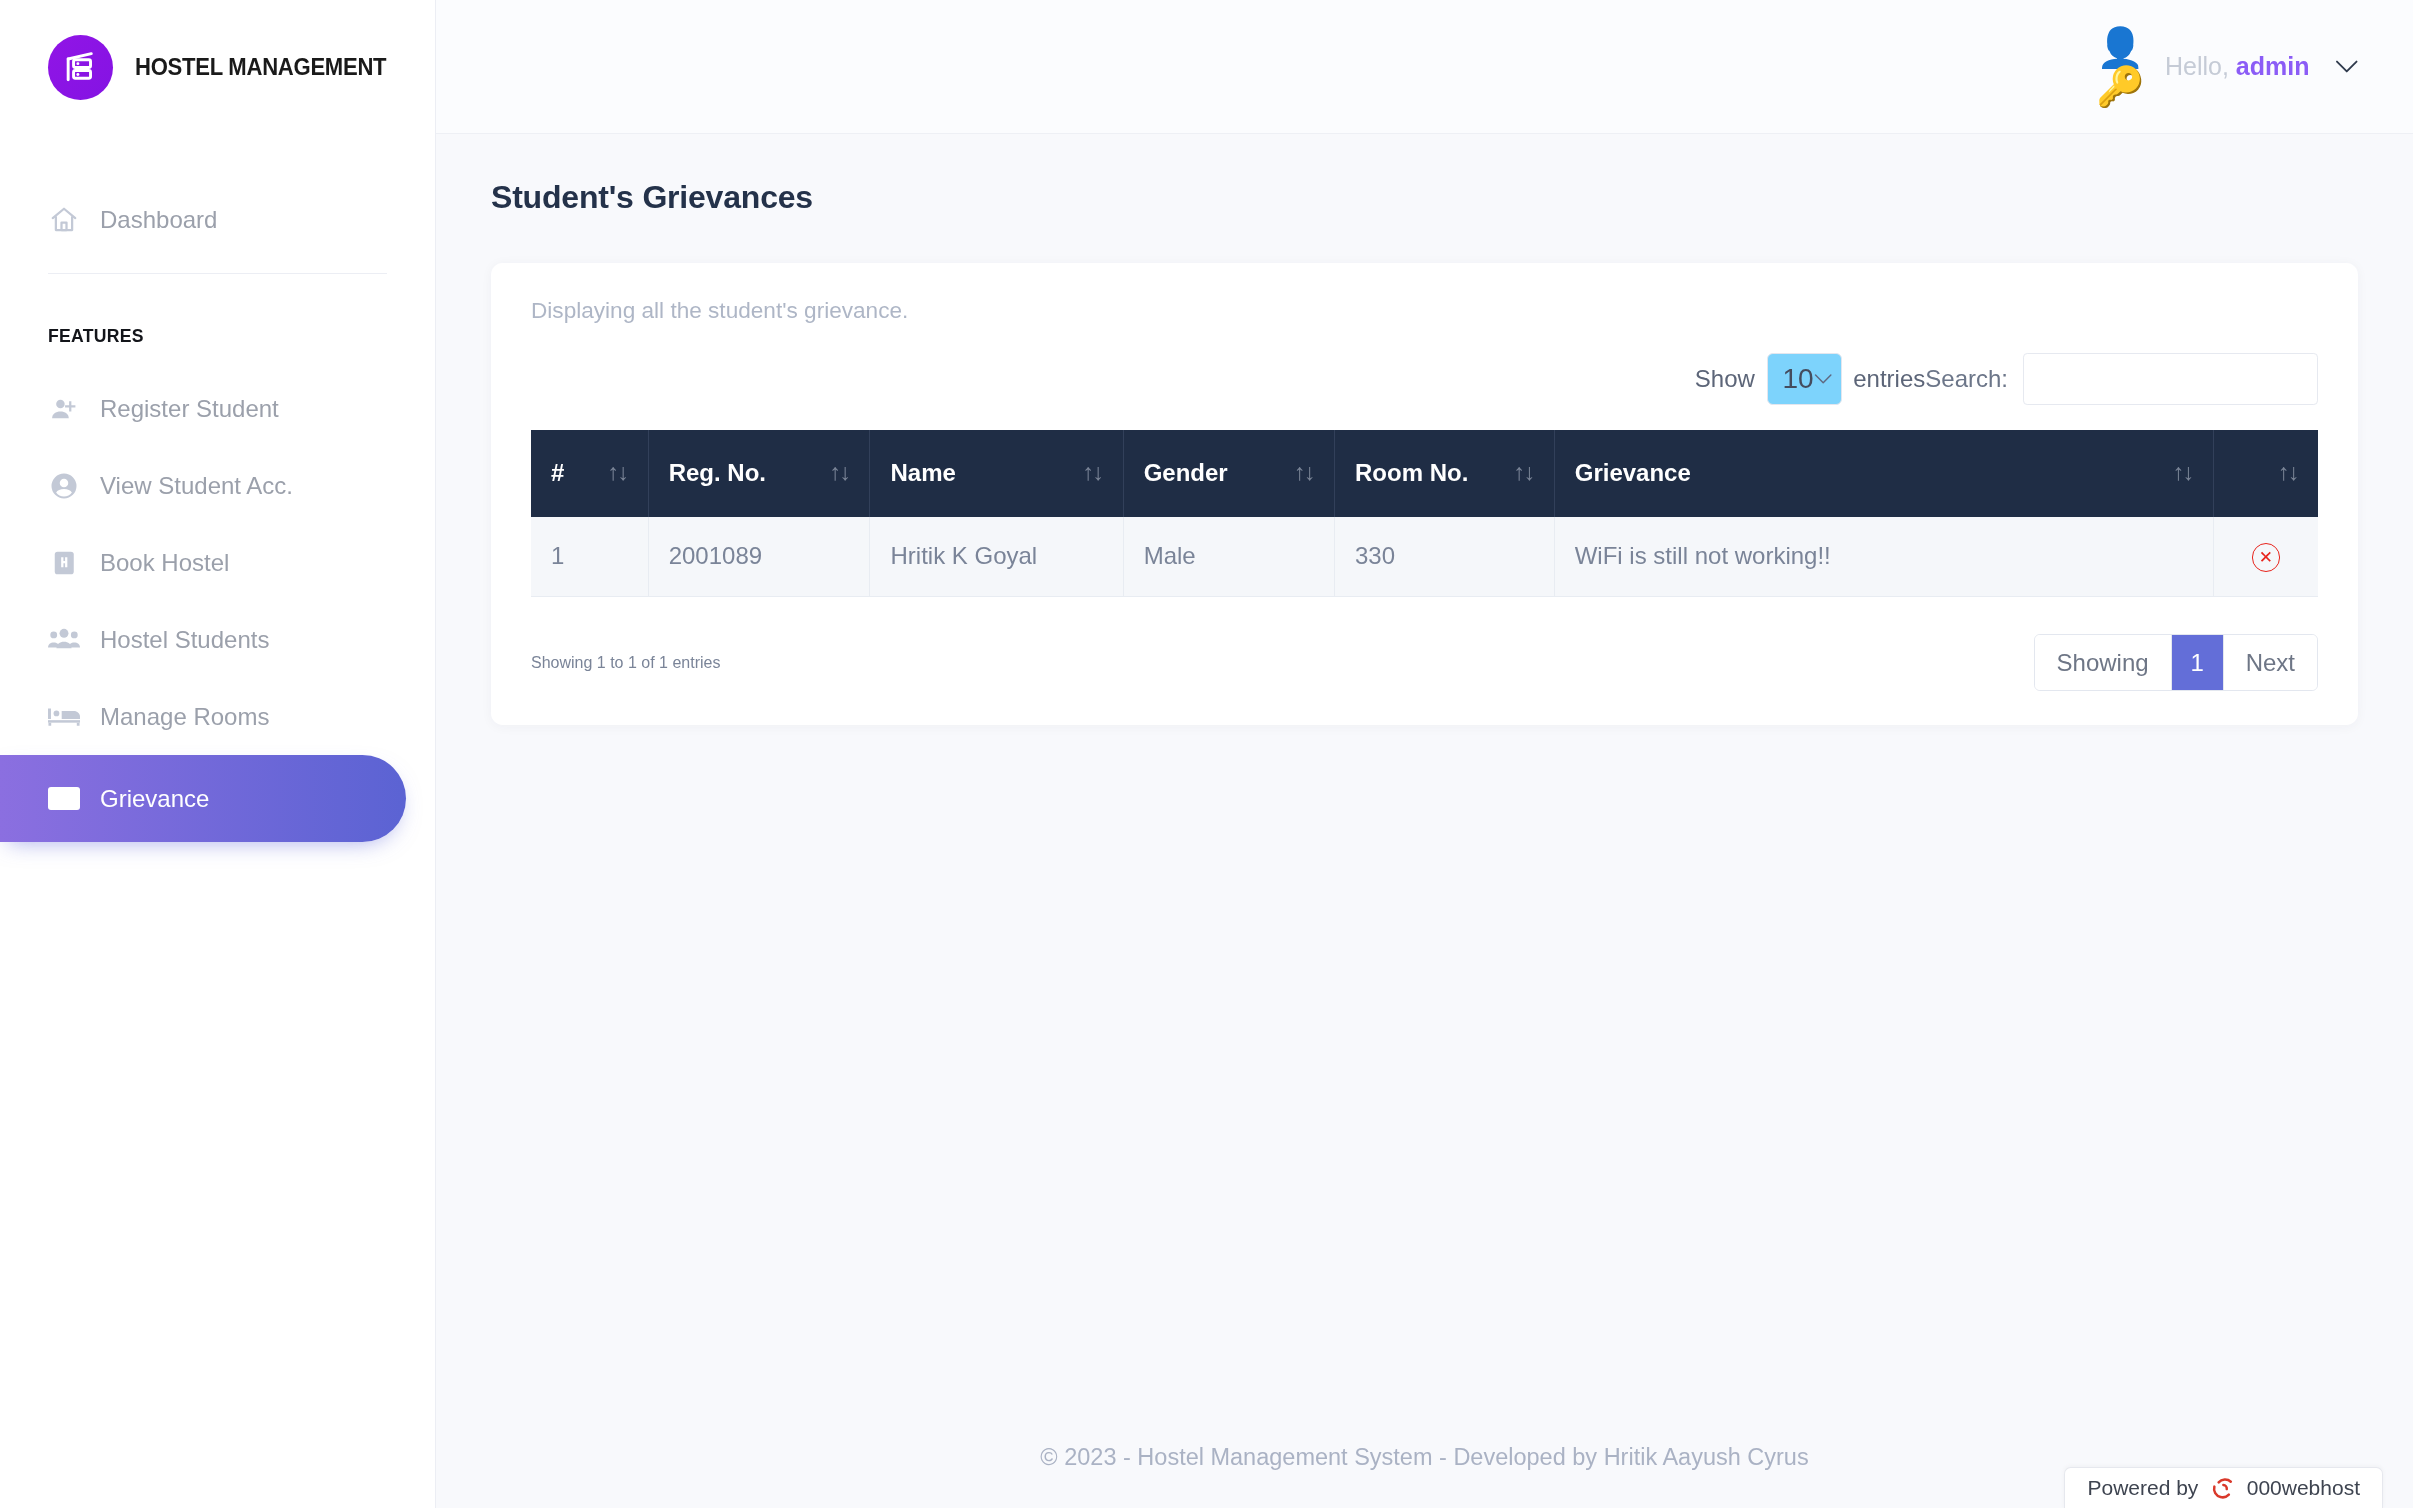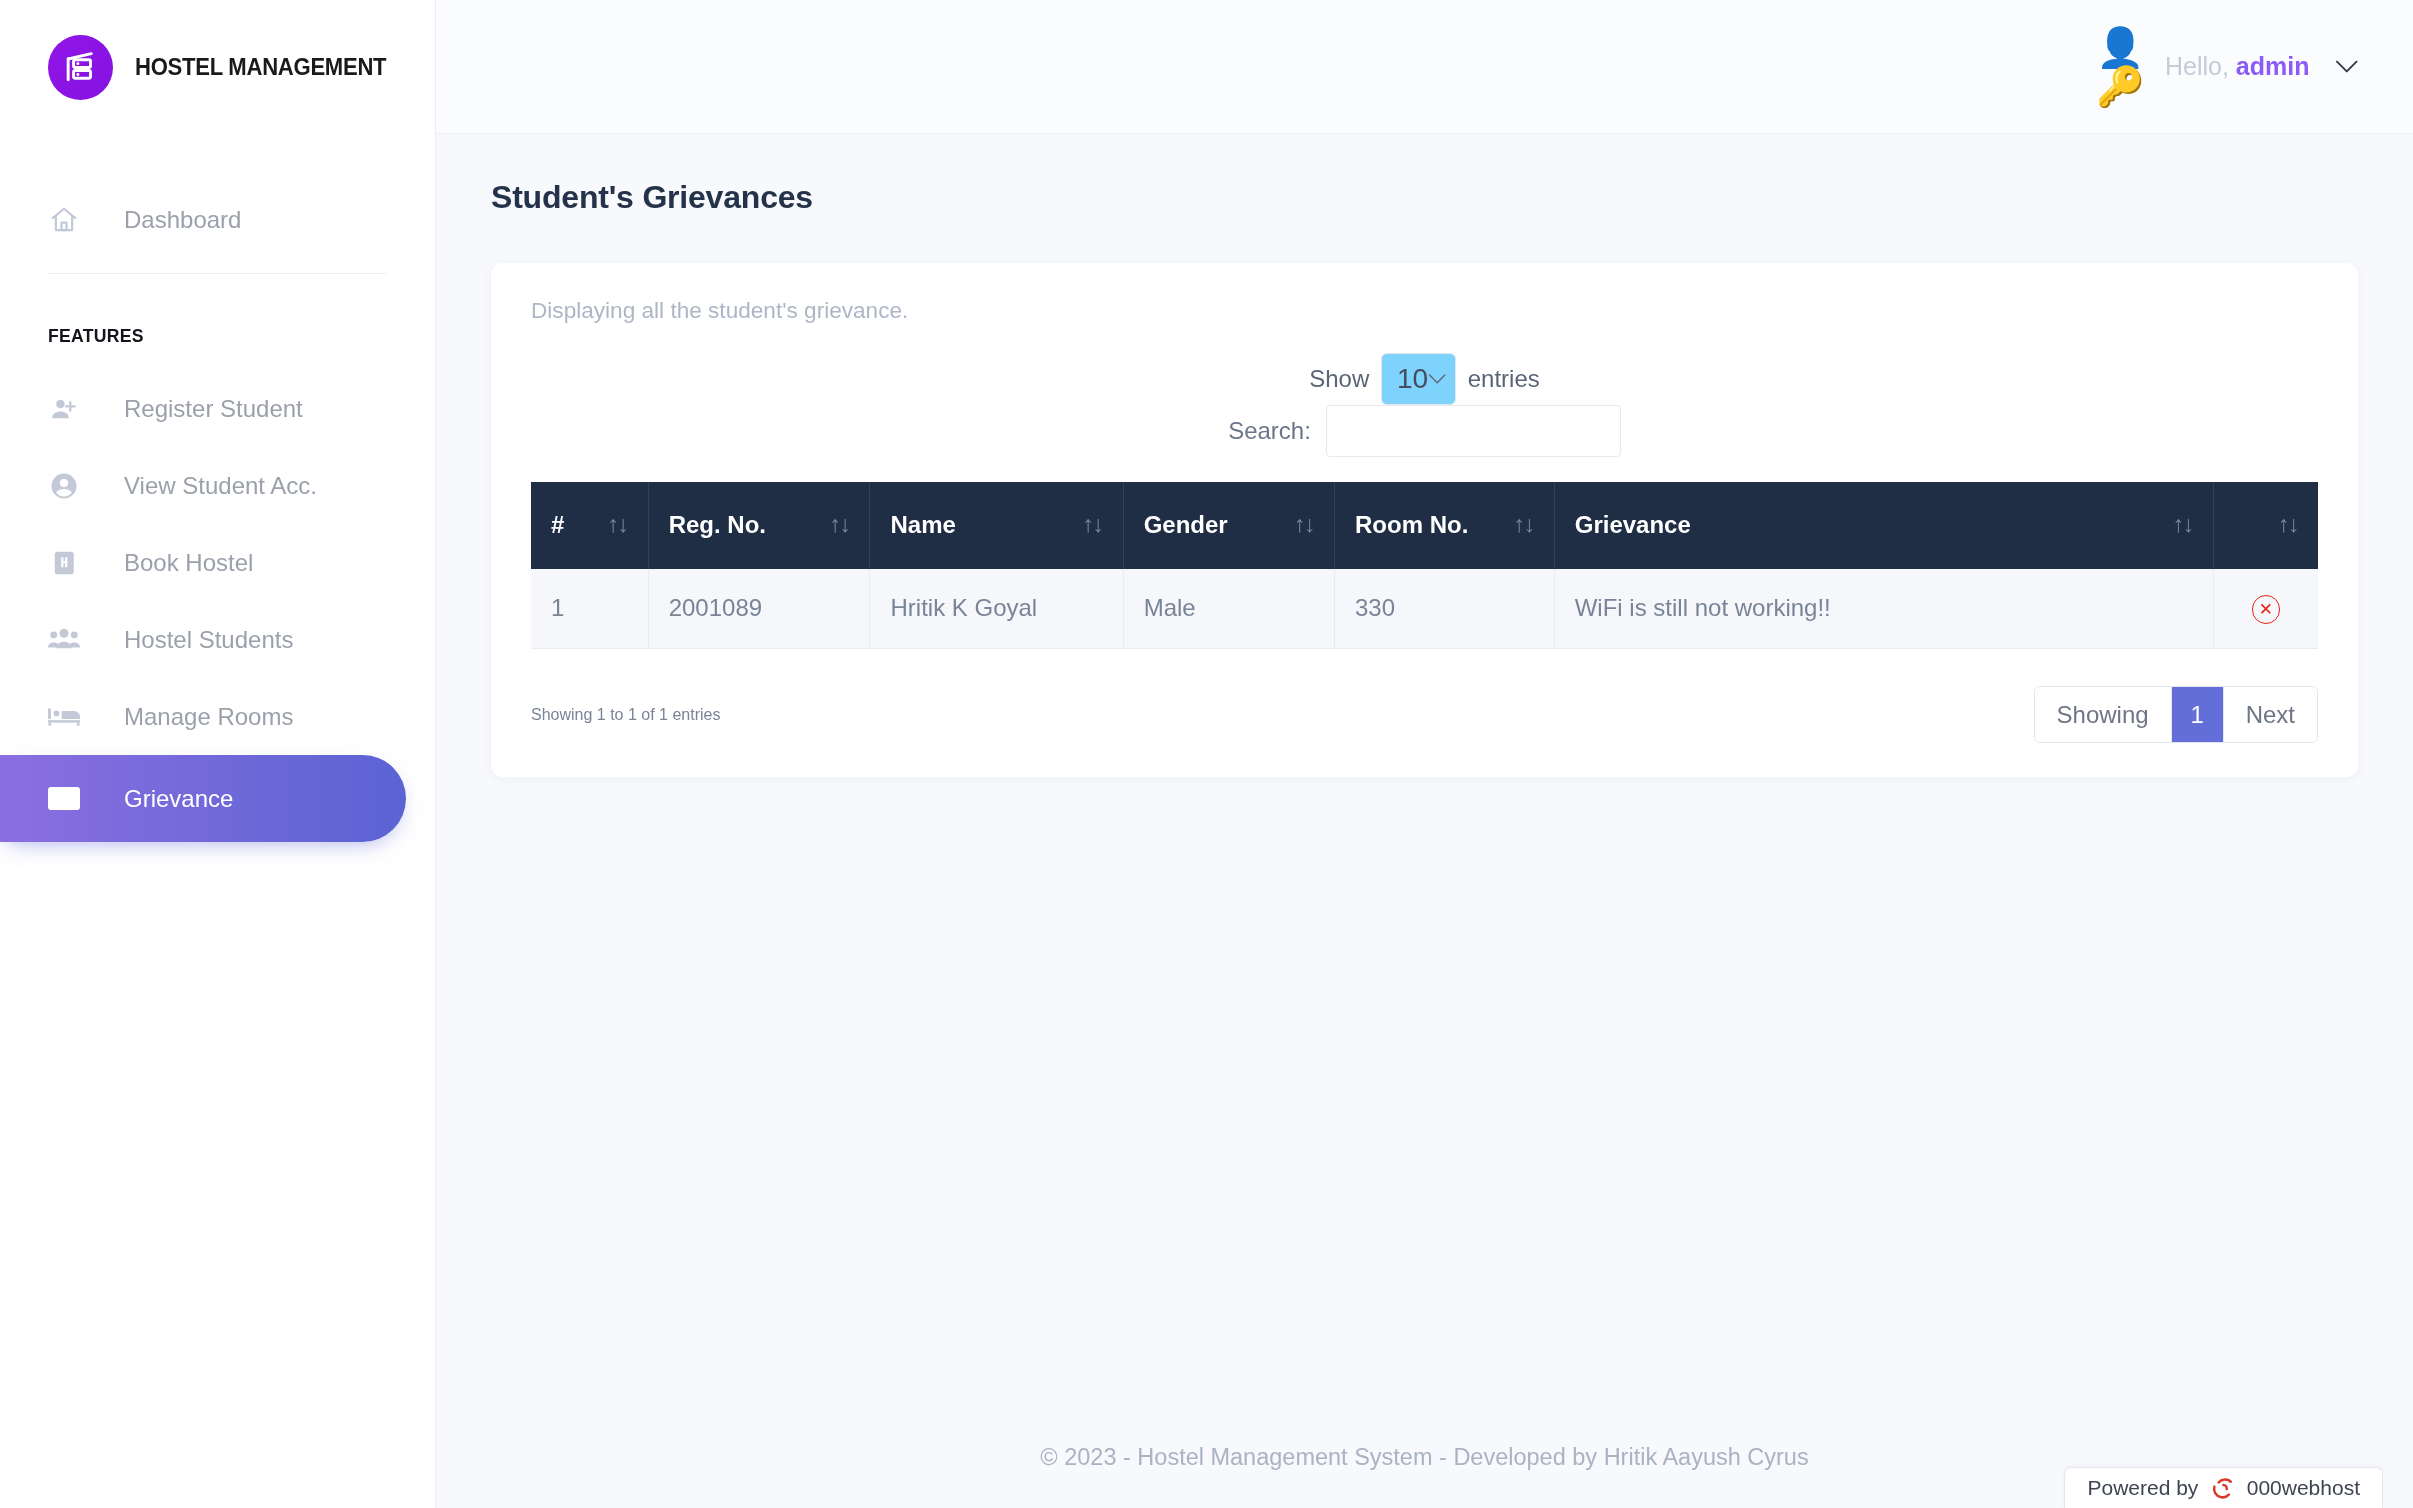--- a/index.html
+++ b/index.html
@@ -38,21 +38,21 @@
     font-stretch: condensed;
     transform: scaleX(0.92); transform-origin: left center;
     white-space: nowrap;
   }
 
   .nav-top { padding-top: 47px; }
   .nav-item {
     display: flex; align-items: center;
     height: 77px;
     padding-left: 48px;
-    gap: 44px;
+    gap: 20px;
     color: #9ba0ab;
     font-size: 24px;
     cursor: pointer;
     position: relative;
   }
   .nav-item .nav-ic { width: 32px; height: 32px; display: flex; align-items: center; justify-content: center; flex: 0 0 auto; color: #c3c9d6; }
   .nav-item .nav-ic svg { display: block; }
 
   .nav-divider {
     height: 0.8px; background: #eceef4;
@@ -108,21 +108,21 @@
   }
 
   .card {
     background: #ffffff;
     border-radius: 11.7px;
     box-shadow: 0 1.7px 11.7px rgba(40,50,80,0.045);
     padding: 35px 40px 34px 40px;
   }
   .card-desc { font-size: 22.6px; color: #aeb6c6; margin-bottom: 28.5px; }
 
-  .table-controls { display: flex; align-items: center; justify-content: center; margin-bottom: 25px; flex-direction: column; }
+  .table-controls { display: flex; align-items: center; justify-content: flex-end; margin-bottom: 25px; }
   .length-ctl { display: flex; align-items: center; gap: 11.7px; font-size: 24px; color: #5c6578; }
   .length-select {
     position: relative;
     border: 0.8px solid #e3e6ee; border-radius: 5.9px;
     background: #7dd3fc;
     height: 52px; width: 75px;
     display: flex; align-items: center; padding: 0 10px 0 15px;
     font-size: 28px; color: #444c5e;
     cursor: pointer;
   }

